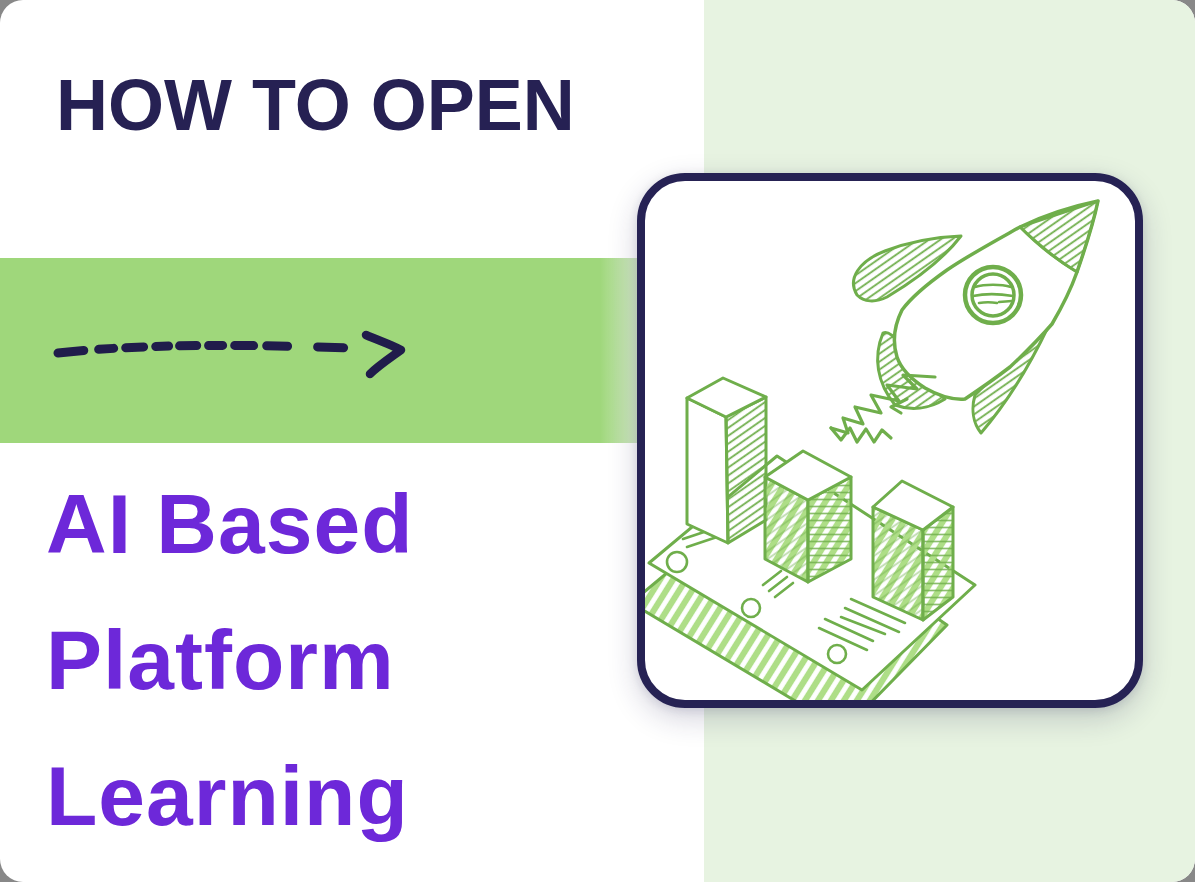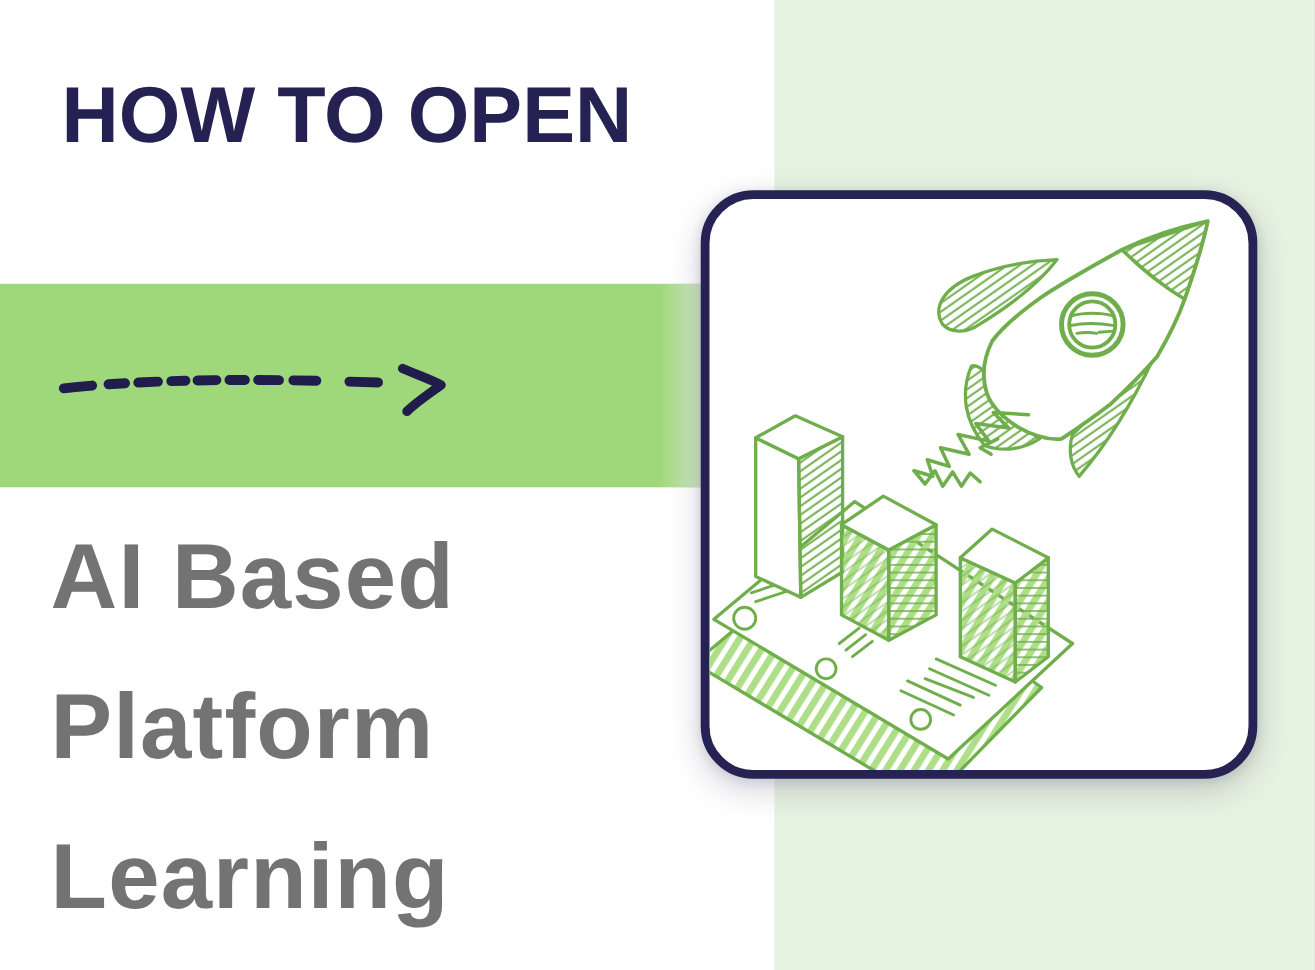--- a/index.html
+++ b/index.html
@@ -1,19 +1,19 @@
 <!DOCTYPE html>
 <html><head>
 <meta charset="utf-8">
 <style>
   * { margin:0; padding:0; box-sizing:border-box; }
   body { background:#888; font-family:"Liberation Sans", sans-serif; }
   .canvas {
     position:relative; width:1195px; height:882px;
-    background:#ffffff; overflow:hidden;
+    background:#ffffff; overflow:hidden;border-radius:23px;
   }
   .right-panel {
     position:absolute; left:704px; top:0; width:491px; height:882px;
     background:#e7f3e1; z-index:0;
   }
   .title {
     position:absolute; left:56px; top:64px; z-index:1;
     font-size:72px; font-weight:700; letter-spacing:0px;
     color:#262153; white-space:nowrap;
   }
@@ -22,21 +22,21 @@
     background:#9fd77b; z-index:1;
   }
   .band::after {
     content:''; position:absolute; right:0; top:0; bottom:0; width:45px;
     background:linear-gradient(to right, rgba(224,239,216,0), #dfeed7);
   }
   .band svg { position:absolute; left:0; top:0; }
   .headline {
     position:absolute; left:46px; top:456px; z-index:1;
     font-size:84px; font-weight:700; line-height:136px;
-    letter-spacing:1px; color:#737373;
+    letter-spacing:1px; color:#6d28d9;
   }
   .card {
     position:absolute; left:637px; top:173px; width:506px; height:535px;
     background:#ffffff; border:8px solid #262254; border-radius:48px;
     z-index:2; box-shadow:0 10px 30px rgba(34,30,82,0.20), 0 2px 10px rgba(34,30,82,0.12);
   }
   .card svg { display:block; width:490px; height:519px; }
 </style>
 </head>
 <body>

